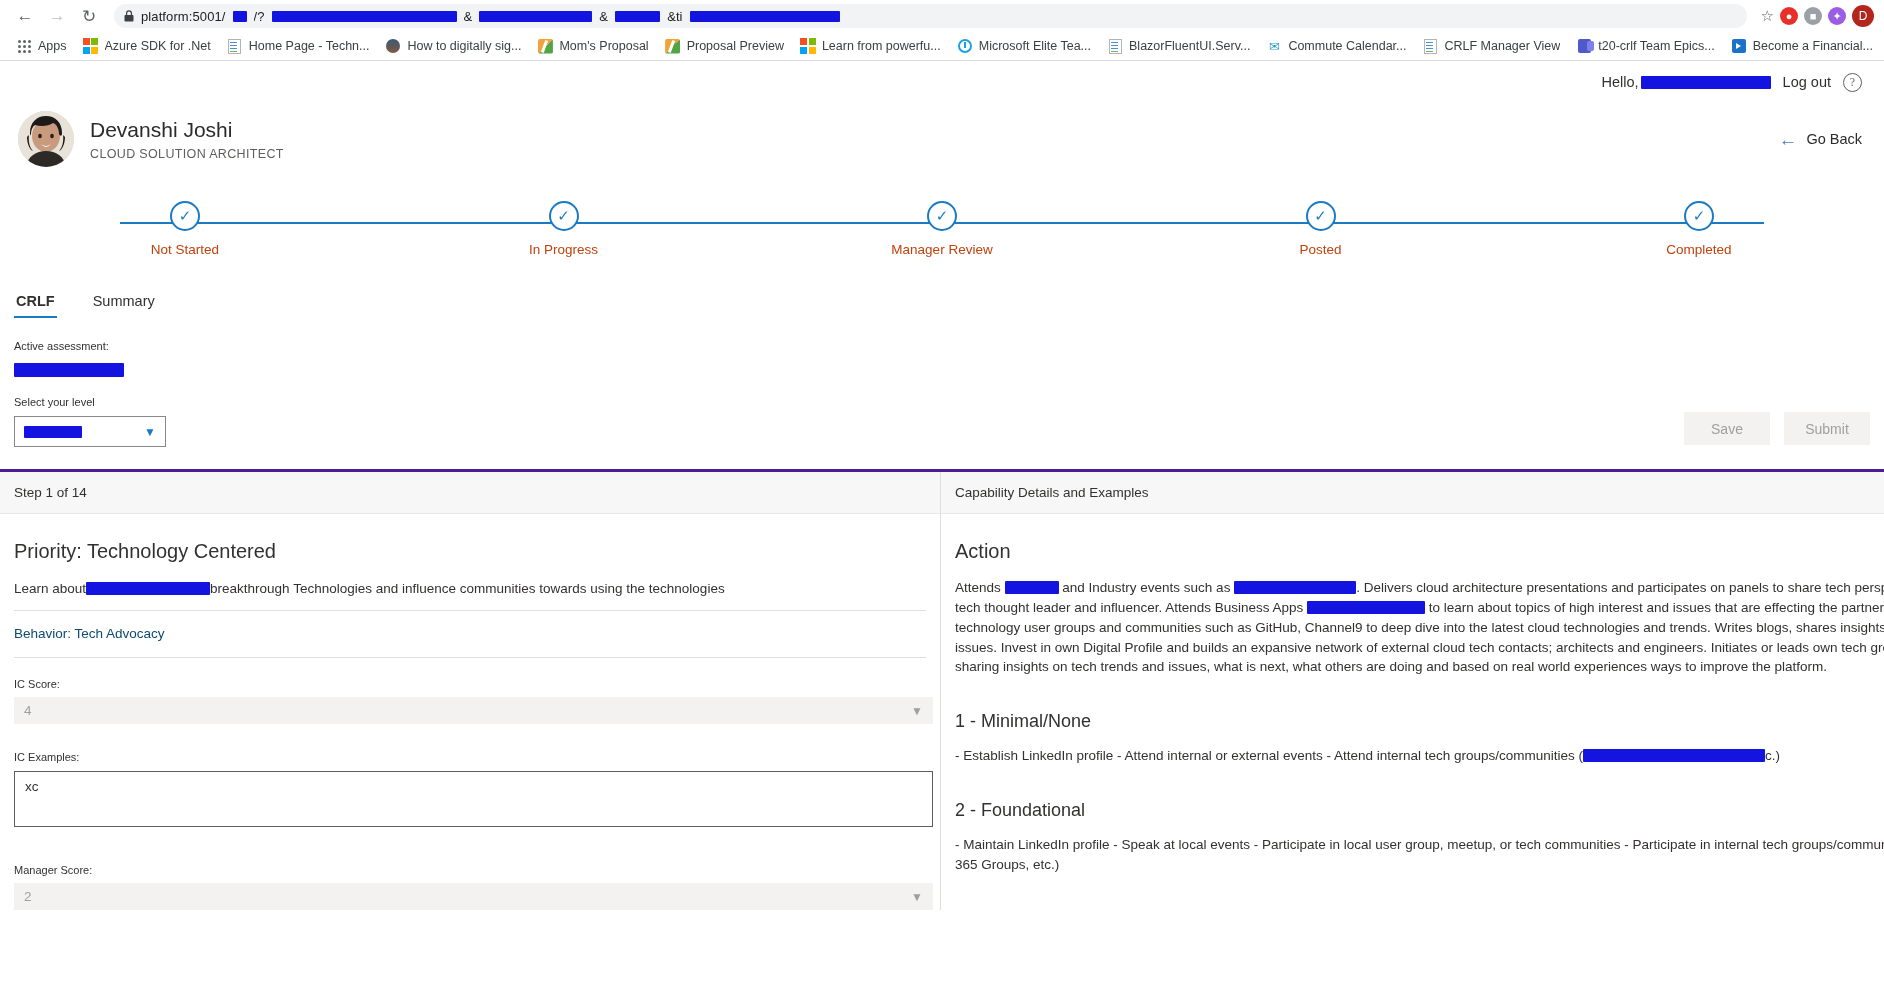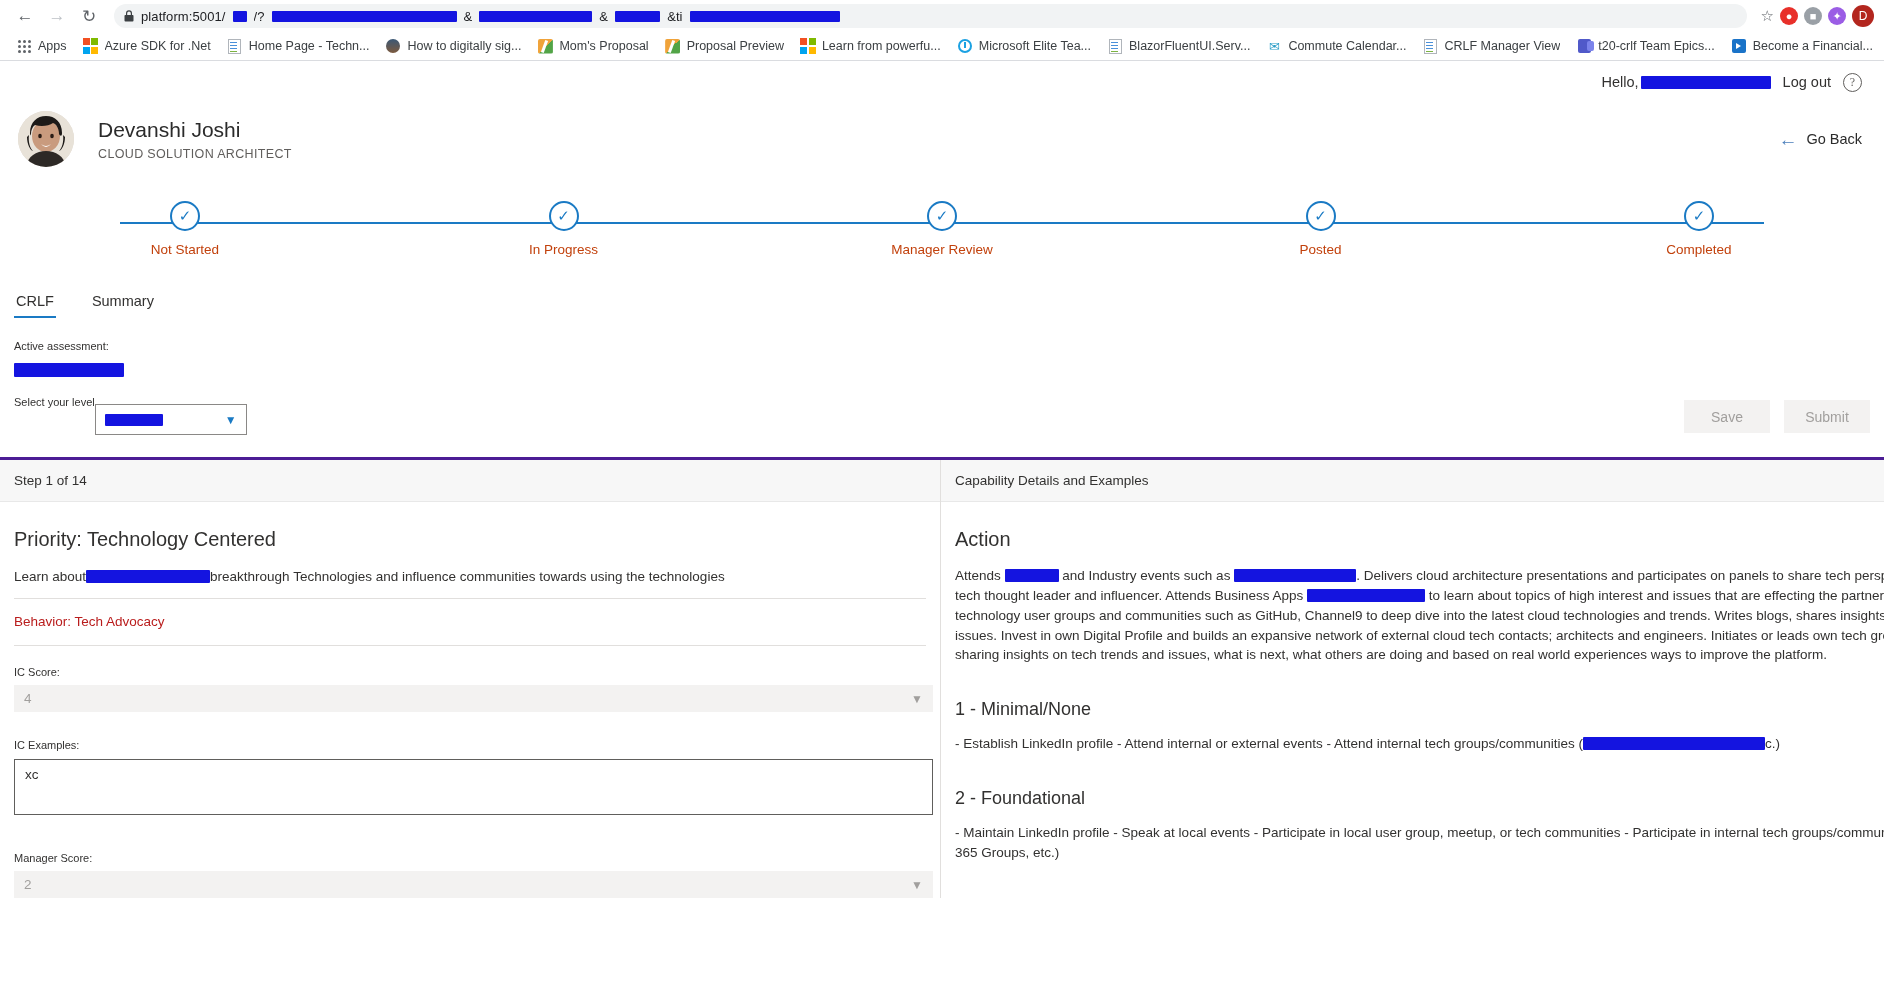--- a/index.html
+++ b/index.html
@@ -164,21 +164,21 @@
     width: 19px; height: 19px; border-radius: 50%;
     border: 1.4px solid #605e5c; color: #605e5c;
     font-size: 12px; display:flex; align-items:center; justify-content:center;
     font-family: "Liberation Serif", serif;
   }
 
   
   .profile-row {
     display: flex; align-items: center;
     padding: 8px 22px 0 18px;
-    gap: 24px;
+    gap: 16px;
   }
   .avatar {
     width: 56px; height: 56px; border-radius: 50%;
     overflow: hidden; flex: none;
     background: #dfd9cf;
   }
   .profile-name {
     font-size: 21px; color: #2b2b2b; font-weight: 400; line-height: 1.2;
   }
   .profile-title {
@@ -218,36 +218,36 @@
   .tabs {
     display: flex; gap: 34px;
     padding: 0 14px;
     margin-top: 12px;
   }
   .tab {
     font-size: 14.5px; color: #323130;
     padding: 6px 2px 9px 2px;
     position: relative;
   }
-  .tab.active { font-weight: 400; }
+  .tab.active { font-weight: 700; }
   .tab.active::after {
     content:''; position:absolute; left:0; right:0; bottom:0;
     height: 2.5px; background: #1a7ac4;
   }
 
   .form-area { padding: 0 14px; }
   .field-label {
     font-size: 11px; color: #323130; margin-top: 22px;
   }
   .redact-line { margin-top: 8px; }
 
   .level-row {
     display: flex; align-items: flex-end; margin-top: 18px;
   }
-  .level-col { display:flex; flex-direction: row; }
+  .level-col { display:flex; flex-direction: column; }
   .select-box {
     margin-top: 8px;
     width: 152px; height: 31px;
     border: 1px solid #8a8886; background: #fff;
     display:flex; align-items:center; justify-content: space-between;
     padding: 0 9px;
     font-size: 13.5px; color: #323130;
   }
   .chev { color: #1a7ac4; font-size: 12px; }
   .actions { margin-left: auto; display: flex; gap: 14px; padding-bottom: 2px; }
@@ -275,21 +275,21 @@
   .priority-title {
     font-size: 20px; color: #323130; font-weight: 400;
     margin-top: 26px;
   }
   .priority-desc {
     font-size: 13.5px; color: #323130; margin-top: 18px; margin-bottom: 14px;
     display: flex; align-items: center; flex-wrap: wrap;
   }
   .hr { height: 1px; background: #e1dfdd; }
   .behavior {
-    font-size: 13.5px; color: #b91c1c;
+    font-size: 13.5px; color: #0c4a6e;
     padding: 15px 0 16px 0;
   }
   .ic-label { font-size: 11px; color: #323130; margin-top: 20px; }
   .ic-select {
     margin-top: 7px;
     height: 27px; background: #f3f2f1;
     display: flex; align-items: center; justify-content: space-between;
     padding: 0 10px;
     font-size: 13.5px; color: #a19f9d;
     width: 919px;

